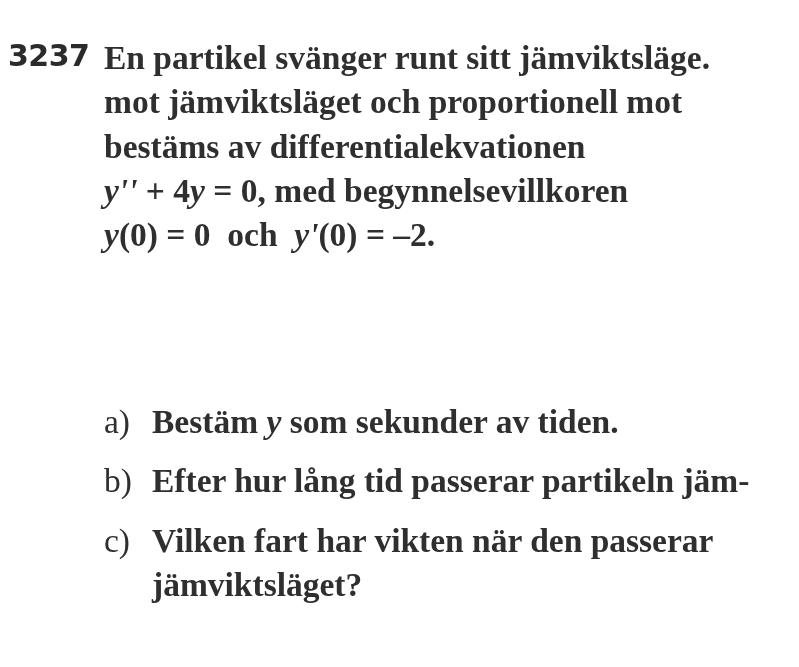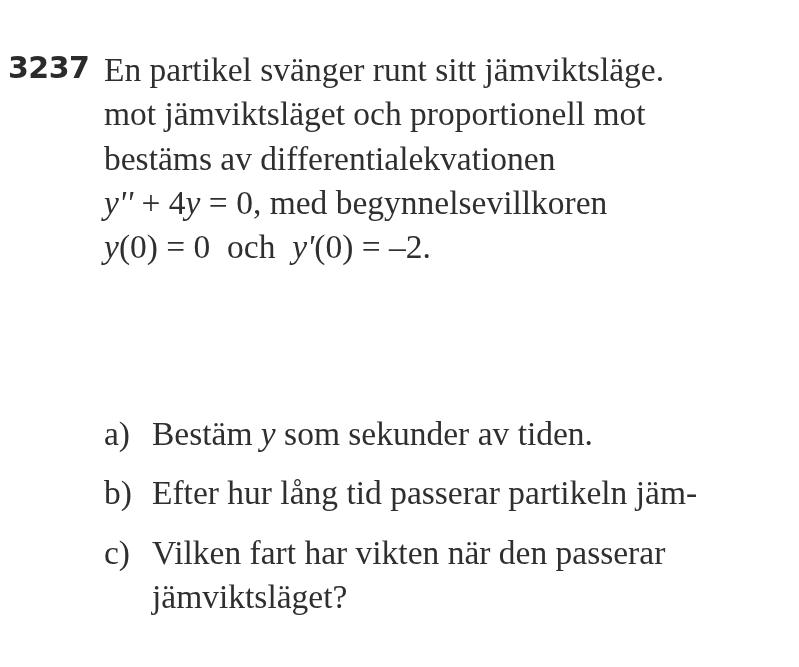--- a/index.html
+++ b/index.html
@@ -1,28 +1,28 @@
 <!DOCTYPE html>
 <html><head>
 <meta charset="utf-8">
 <style>
   html, body { margin: 0; padding: 0; background: #ffffff; }
   body { width: 799px; height: 667px; overflow: hidden; position: relative; color: #2b2b2b; }
-  .problem { position: absolute; left: 0; top: 12px; width: 799px; height: 535px; }
+  .problem { position: absolute; left: 0; top: 0; width: 799px; height: 535px; }
   .num {
     position: absolute; left: 8px; top: 38px;
     font-family: "DejaVu Sans", sans-serif; font-weight: bold; font-size: 30px;
     color: #2b2b2b; letter-spacing: -0.5px;
   }
   .body-text {
     position: absolute; left: 104px; top: 36px; width: 690px;
     font-family: "Liberation Serif", serif; font-size: 33.5px; line-height: 44.3px;
     color: #2f2f2f;
   }
-  .line { display: block; white-space: nowrap; }
+  .line { display: block; white-space: nowrap; font-weight: bold; }
   .it { font-style: italic; }
   .parts { position: absolute; left: 104px; top: 400px; width: 690px;
     font-family: "Liberation Serif", serif; font-size: 33.5px; line-height: 44.3px; color: #2f2f2f; }
   .part { position: relative; padding-left: 48px; margin-bottom: 15px; }
   .part .lbl { position: absolute; left: 0; top: 0; }
 </style>
 </head>
 <body>
 
 <div class="problem">

